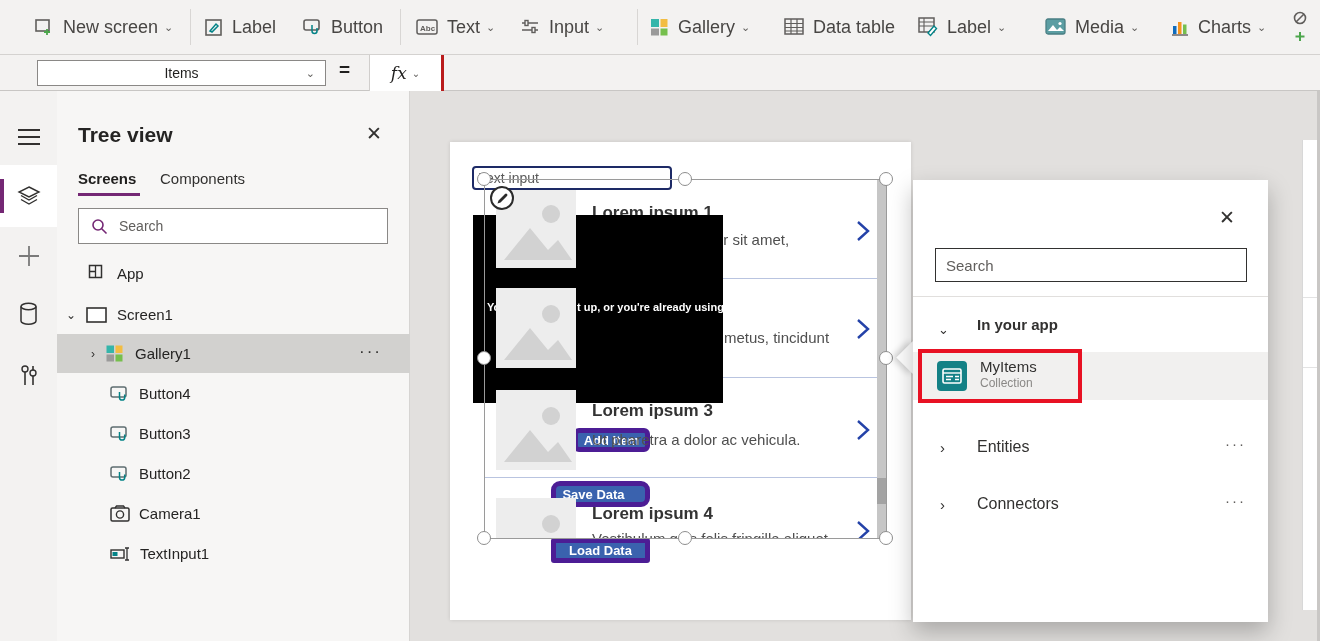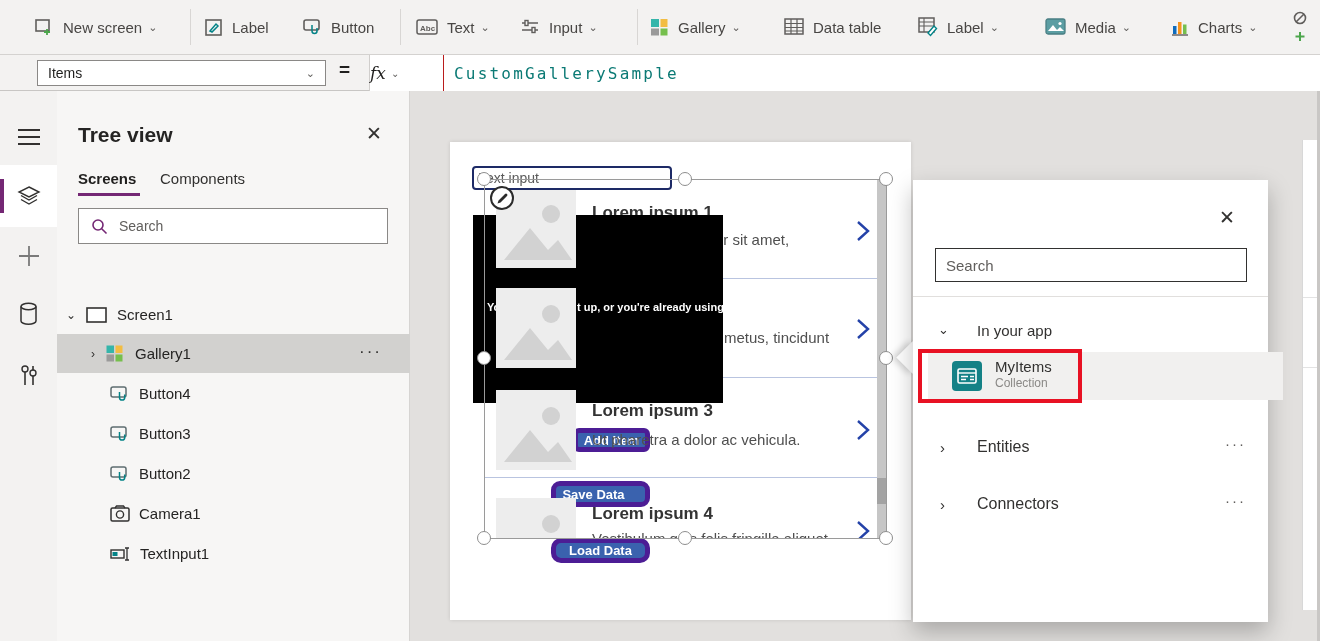--- a/index.html
+++ b/index.html
@@ -4,33 +4,33 @@
 <style>
   * { margin:0; padding:0; box-sizing:border-box; }
   html,body { width:1320px; height:641px; overflow:hidden; background:#e2e0de;
     font-family:"Liberation Sans", sans-serif; }
   .abs { position:absolute; }
   #stage { position:relative; width:1320px; height:641px; background:#e2e0de; overflow:hidden; }
 
   
   #toolbar { left:0; top:0; width:1320px; height:55px; background:#f3f2f1; border-bottom:1px solid #d4d2d0; z-index:30; }
   .tb-item { position:absolute; top:0; height:54px; display:flex; align-items:center; cursor:pointer; }
-  .tb-label { font-size:15px; color:#484644; white-space:nowrap; }
+  .tb-label { font-size:18px; color:#484644; white-space:nowrap; }
   .tb-chev { font-size:11px; color:#605e5c; margin-left:6px; }
   .tb-sep { position:absolute; top:9px; width:1px; height:36px; background:#d8d6d4; }
   .tb-ico { margin-right:9px; display:inline-block; }
 
   
   #formulabar { left:0; top:55px; width:1320px; height:36px; background:#f3f2f1; border-bottom:1px solid #c8c6c4; z-index:30; }
   #prop-select { position:absolute; left:37px; top:5px; width:289px; height:26px; background:#fff;
-    border:1px solid #8a8886; display:flex; align-items:center; padding:0 10px; font-size:14px; color:#201f1e; }
+    border:1px solid #8a8886; display:flex; align-items:center; padding:0 10px; font-size:14px; color:#201f1e;justify-content:center; }
   #prop-chev { position:absolute; right:10px; top:6px; font-size:11px; color:#605e5c; }
   #equals { position:absolute; left:339px; top:4px; font-size:19px; font-weight:600; color:#201f1e; }
   #fx-box { position:absolute; left:369px; top:0px; width:75px; height:36px; background:#fff;
-    border-left:1px solid #d0cecc; border-right:1px solid #b91c1c; display:flex; align-items:center; justify-content:flex-start; }
+    border-left:1px solid #d0cecc; border-right:3px solid #b91c1c; display:flex; align-items:center; justify-content:center; }
   #fx-label { font-family:"DejaVu Serif", serif; font-style:italic; font-size:17px; color:#201f1e; }
   #fx-chev { font-size:10px; color:#605e5c; margin-left:5px; }
   #formula-input { position:absolute; left:444px; top:0; width:876px; height:36px; background:#fff;
     display:flex; align-items:center; padding-left:10px;
     font-family:"DejaVu Sans Mono", monospace; font-size:16px; letter-spacing:2.2px; color:#0b7a75; }
 
   
   #rail { left:0; top:91px; width:57px; height:550px; background:#f3f2f1; z-index:25; }
   .rail-ico { position:absolute; left:0; width:57px; height:44px; display:flex; align-items:center; justify-content:center; cursor:pointer; }
   #rail-selected { position:absolute; left:0; top:74px; width:57px; height:62px; background:#fff; }
@@ -73,21 +73,21 @@
   #camera-box { left:473px; top:215px; width:250px; height:188px; background:#000; z-index:7; }
   .cam-txt { position:absolute; color:#fff; font-size:11px; font-weight:600; white-space:nowrap; }
 
   
   .pa-btn { position:absolute; background:#3a62ae; border:5px solid #4c1d95; color:#fff;
     font-size:13px; font-weight:700; display:flex; align-items:center; justify-content:center;
     overflow:hidden; cursor:pointer; z-index:8; white-space:nowrap; }
   #btn-add  { left:573px; top:428px; width:77px;  height:24px; border-radius:6px; }
   #btn-save { left:551px; top:481px; width:99px;  height:26px; border-radius:9px; }
   #btn-save span { position:relative; left:-7px; }
-  #btn-load { left:551px; top:538px; width:99px;  height:25px; border-radius:10px; }
+  #btn-load { left:551px; top:538px; width:99px;  height:25px; border-radius:3px; }
   #sub3 { position:absolute; left:592px; top:431px; font-size:15px; color:#4f4f4f; z-index:11; white-space:nowrap; }
 
   
   #ctl-textinput { left:472px; top:166px; width:200px; height:24px; background:#fff;
     border:2px solid #1d2a66; border-radius:4px; z-index:12; display:flex; align-items:center; padding-left:5px; }
   #ctl-textinput .ph-txt { font-size:14px; color:#5a5a5a; }
 
   
   .sel-line { position:absolute; background:#9a9a9a; z-index:14; }
   .handle { position:absolute; width:14px; height:14px; border-radius:50%; background:#fff;
@@ -102,22 +102,22 @@
     box-shadow:0 10px 22px rgba(0,0,0,.25); z-index:20; }
   #ds-title { position:absolute; left:22px; top:26px; font-size:20px; font-weight:600; color:#252423; }
   #ds-close { position:absolute; left:306px; top:28px; font-size:19px; color:#323130; cursor:pointer; line-height:1; }
   #ds-search { position:absolute; left:22px; top:68px; width:312px; height:34px; background:#fff; border:1px solid #323130; }
   #ds-search input { width:100%; height:32px; border:none; outline:none; padding:0 10px; font-size:15px;
     color:#323130; font-family:"Liberation Sans", sans-serif; background:transparent; }
   #ds-search input::placeholder { color:#605e5c; }
   #ds-div { position:absolute; left:0; top:116px; width:355px; height:1px; background:#e1dfdd; }
   #ds-inapp { position:absolute; left:0; top:120px; width:355px; height:50px; cursor:pointer; }
   #ds-inapp .chev { position:absolute; left:25px; top:22px; font-size:13px; color:#323130; }
-  #ds-inapp .lbl { position:absolute; left:64px; top:22px; font-size:15px; font-weight:400; color:#323130; }
-  #ds-myitems { position:absolute; left:0; top:172px; width:355px; height:48px; background:#f1f0ef; cursor:pointer;margin-left:15px; }
+  #ds-inapp .lbl { position:absolute; left:64px; top:16px; font-size:15px; font-weight:700; color:#323130; }
+  #ds-myitems { position:absolute; left:0; top:172px; width:355px; height:48px; background:#f1f0ef; cursor:pointer; }
   #mi-icon { position:absolute; left:24px; top:9px; width:30px; height:30px; border-radius:4px; background:#148186; }
   #mi-name { position:absolute; left:67px; top:6px; font-size:15px; color:#323130; }
   #mi-type { position:absolute; left:67px; top:24px; font-size:12px; color:#8a8886; }
   #red-box { position:absolute; left:5px; top:169px; width:164px; height:54px; border:4px solid #e81123; z-index:5; pointer-events:none; }
   .ds-row { position:absolute; left:0; width:355px; height:46px; cursor:pointer; }
   .ds-row .chev { position:absolute; left:27px; top:12px; font-size:15px; color:#323130; }
   .ds-row .lbl { position:absolute; left:64px; top:11px; font-size:16px; color:#323130; }
   .ds-row .dots { position:absolute; left:312px; top:8px; font-size:15px; letter-spacing:2px; color:#605e5c; }
 
   
@@ -266,23 +266,20 @@
   <div id="formulabar" class="abs">
     <div id="prop-select">
       <span>Items</span>
       <span id="prop-chev">⌄</span>
     </div>
     <div id="equals">=</div>
     <div id="fx-box">
       <span id="fx-label">fx</span>
       <span id="fx-chev">⌄</span>
     </div>
-    <div id="formula-input">
-      <span>CustomGallerySample</span>
-    </div>
   </div>
 
   <div id="rail" class="abs">
     <div id="rail-selected"></div>
     <div id="rail-accent"></div>
 
     <div class="rail-ico" style="top:24px">
       <svg width="24" height="18" viewBox="0 0 24 18">
           <path d="M1 2 h22 M1 9 h22 M1 16 h22" stroke="#323130" stroke-width="1.8"></path>
         </svg>
@@ -322,20 +319,28 @@
     <div id="tab-components" class="tree-tab">Components</div>
 
     <div id="tree-search">
       <svg style="position:absolute;left:12px;top:9px" width="17" height="17" viewBox="0 0 17 17">
           <circle cx="7" cy="7" r="5" fill="none" stroke="#742774" stroke-width="1.6"></circle>
           <path d="M10.7 10.7 L15.5 15.5" stroke="#742774" stroke-width="1.6"></path>
         </svg>
       <input type="text" placeholder="Search" style="">
     </div>
 
+    <div class="tree-row" style="top:163px">
+      <svg style="margin-left:31px" width="19" height="19" viewBox="0 0 19 19">
+          <rect x="1.5" y="1.5" width="12" height="12" fill="none" stroke="#323130" stroke-width="1.5"></rect>
+          <path d="M7.5 1.5 v12 M1.5 7.5 h6" stroke="#323130" stroke-width="1.3"></path>
+          <path d="M13.5 5.5 h4 v12 h-4" fill="none" stroke="#323130" stroke-width="0"></path>
+        </svg>
+      <span class="lbl" style="margin-left:10px">App</span>
+    </div>
 
     <div class="tree-row" style="top:204px">
       <span class="tree-chev" style="margin-left:9px">⌄</span>
       <svg style="margin-left:10px" width="21" height="16" viewBox="0 0 21 16">
           <rect x="1" y="1" width="19" height="14" fill="#fff" stroke="#323130" stroke-width="1.6"></rect>
         </svg>
       <span class="lbl" style="margin-left:10px">Screen1</span>
     </div>
 
     <div class="tree-row" id="row-gallery" style="top:243px">

